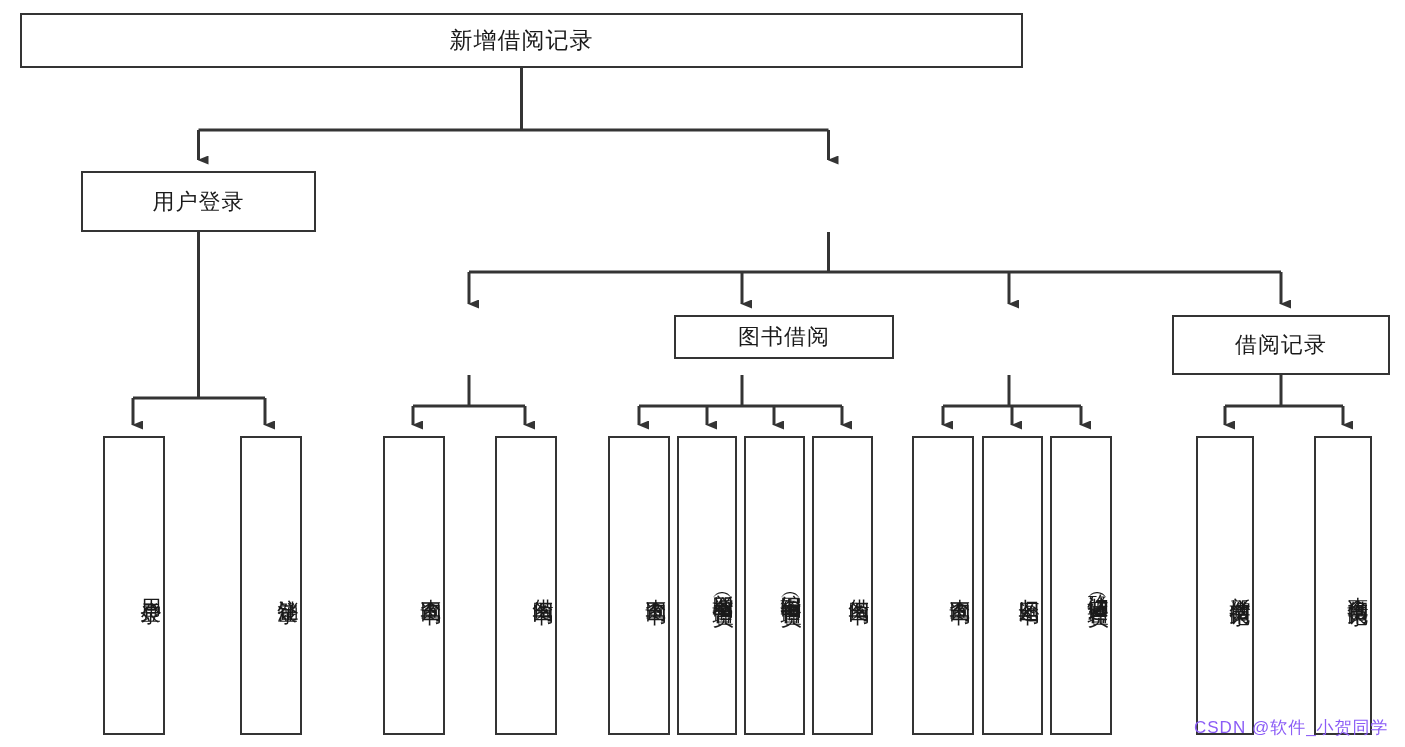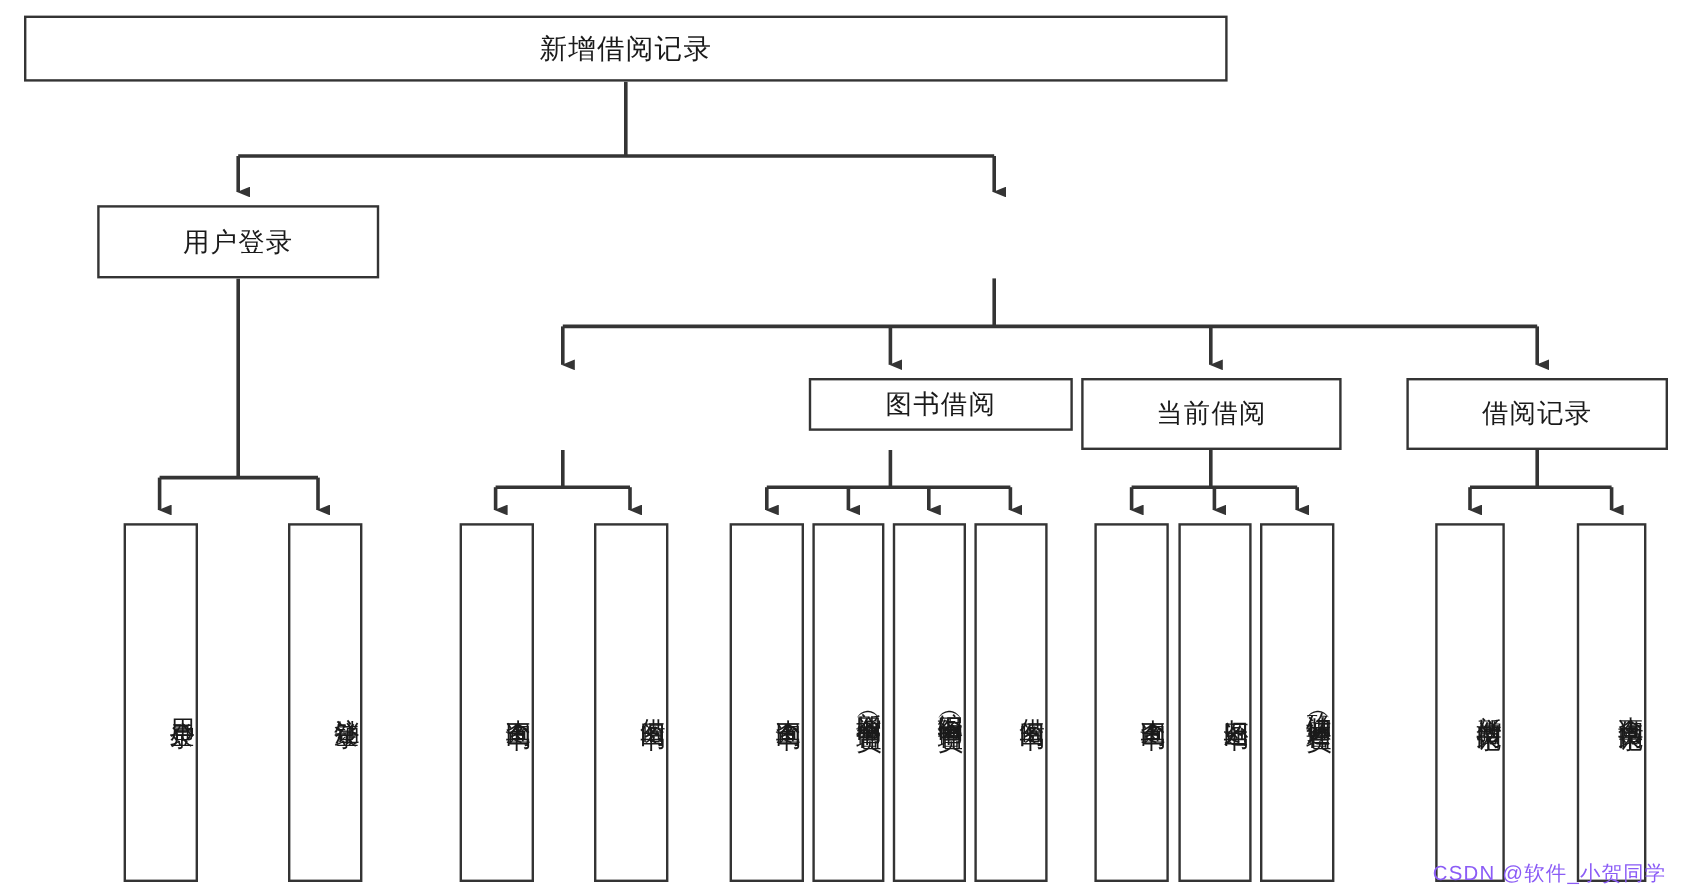--- a/index.html
+++ b/index.html
@@ -128,23 +128,20 @@
     <span>新增借阅记录</span>
   </div>
 
   <div class="node lvl2" style="left:81px; top:171px; width:235px; height:61px;">
     <span>用户登录</span>
   </div>
 
   <div class="node lvl3" style="left:632px; top:315px; width:220px; height:44px;margin-left:42px;">
     <span>图书借阅</span>
   </div>
-  <div class="node lvl3" style="left:901px; top:315px; width:217px; height:60px;">
-    <span>当前借阅</span>
-  </div>
   <div class="node lvl3" style="left:1172px; top:315px; width:218px; height:60px;">
     <span>借阅记录</span>
   </div>
 
   <div class="node leaf" style="left:103px; top:436px; width:62px; height:299px;">
     <span class="leaf-text">用户登录</span>
   </div>
   <div class="node leaf" style="left:240px; top:436px; width:62px; height:299px;">
     <span class="leaf-text">注销登录</span>
   </div>

